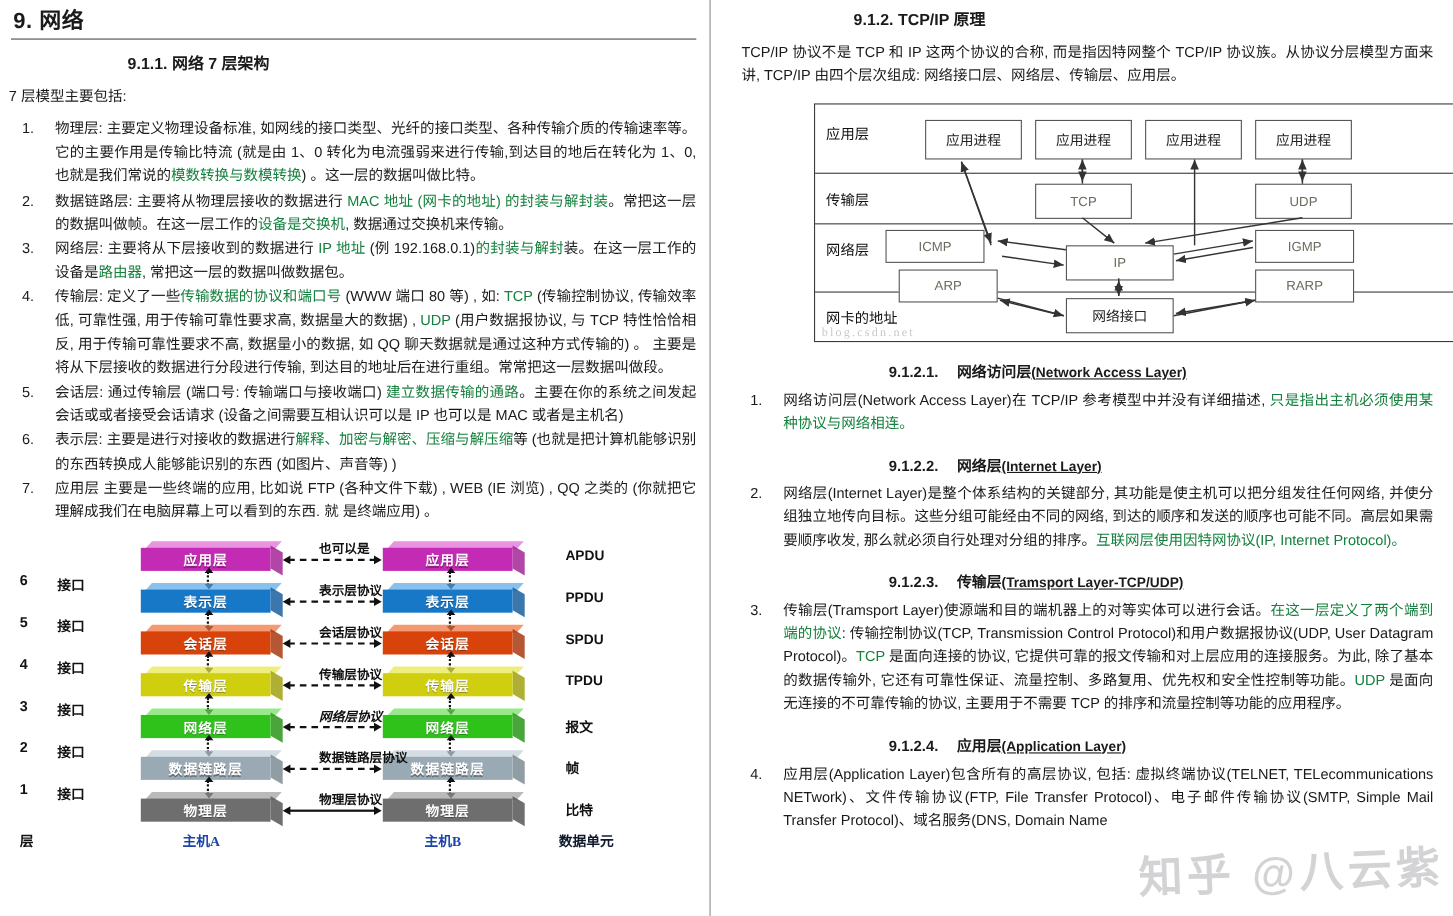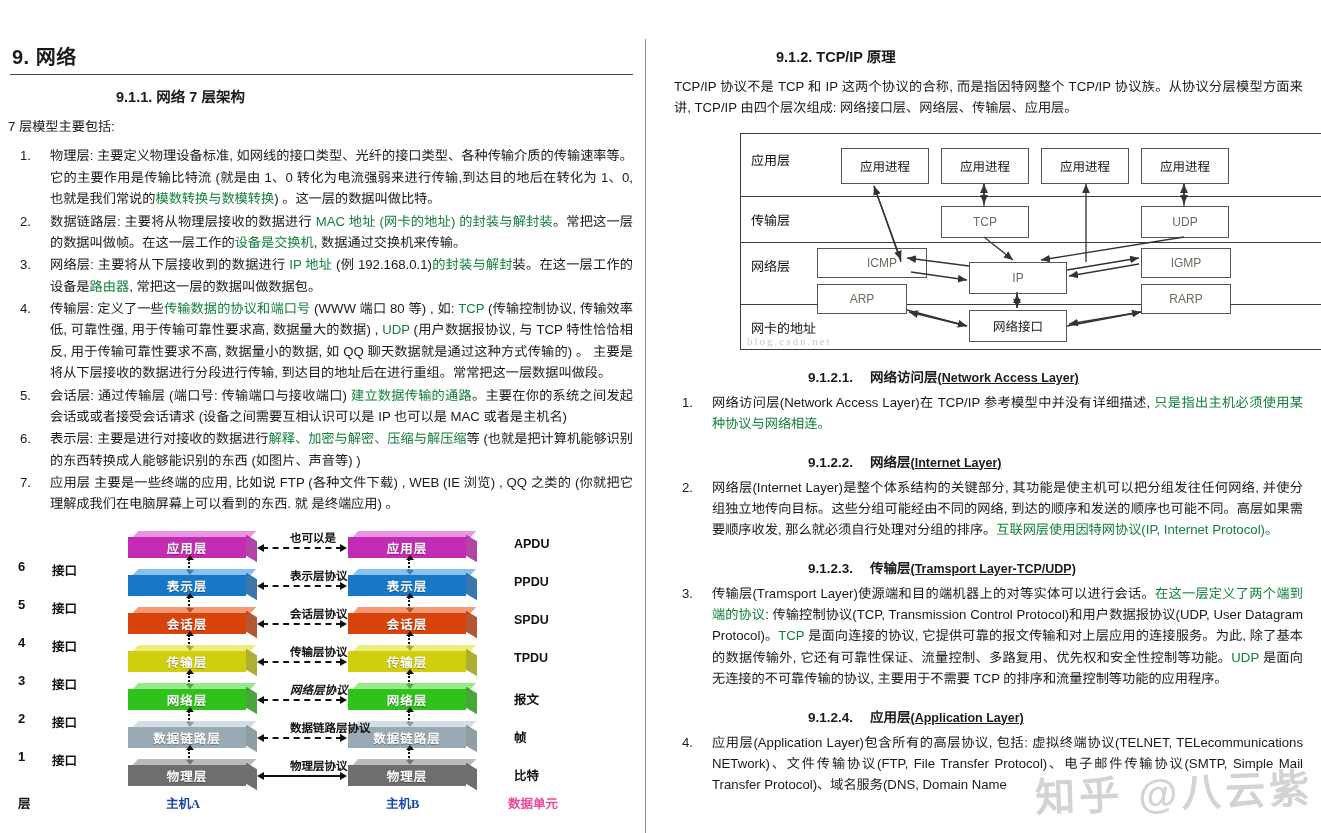--- a/index.html
+++ b/index.html
@@ -5,21 +5,21 @@
 <style>
   html,body{margin:0;padding:0;}
   body{
     width:1321px;height:833px;
     background:#ffffff;
     font-family:"Liberation Sans","DejaVu Sans",sans-serif;
     color:#1a1a1a;
     overflow:hidden;
     position:relative;
   }
-  .page{position:absolute;inset:0;display:flex;margin-top:39px;}
+  .page{position:absolute;inset:0;display:flex;}
   .col{position:relative;box-sizing:border-box;}
   .col-left{width:645px;padding:0 12px 0 6px;}
   .divider{width:1px;background:#8c8c8c;flex:0 0 1px;}
   .col-right{width:675px;padding:0 18px 0 22px;}
 
   h1.doc-h1{
     font-size:20px;font-weight:bold;margin:2px 0 4px 6px;letter-spacing:.5px;
   }
   .rule{border-bottom:1px solid #4a4a4a;margin:0 0 10px 4px;height:0;}
 
@@ -102,21 +102,21 @@
   }
   .osi .dpu.cn{font-family:"Liberation Serif","DejaVu Serif",serif;}
   .osi .hostlbl{
     position:absolute;font-size:12.5px;font-weight:bold;color:#1b46a8;
     font-family:"Liberation Serif","DejaVu Serif",serif;
   }
   .osi .botlbl{
     position:absolute;font-size:12.5px;font-weight:bold;color:#111;
     font-family:"Liberation Serif","DejaVu Serif",serif;
   }
-  .osi .botlbl.blue{color:#ec4899;}
+  .osi .botlbl.blue{color:#0f172a;}
 
   
   .tcpip{
     position:relative;width:580px;height:215px;margin:14px 0 0 72px;
     border:1.4px solid #3b3b3b;background:#fff;
   }
   .tcpip .band{position:absolute;left:0;right:0;border-bottom:1.4px solid #3b3b3b;}
   .tcpip .bandlabel{
     position:absolute;font-size:13px;color:#111;
     font-family:"Liberation Sans","DejaVu Sans",sans-serif;
@@ -319,21 +319,21 @@
         <div class="band" style="top:108px;"></div>
         <div class="bandlabel" style="left:10px;top:122px;">网络层</div>
         <div class="band" style="top:170px;"></div>
         <div class="bandlabel" style="left:10px;top:184px;">网卡的地址</div>
         <div class="bx cn" style="left:100px;top:14px;width:86px;height:34px;">应用进程</div>
         <div class="bx cn" style="left:200px;top:14px;width:86px;height:34px;">应用进程</div>
         <div class="bx cn" style="left:300px;top:14px;width:86px;height:34px;">应用进程</div>
         <div class="bx cn" style="left:400px;top:14px;width:86px;height:34px;">应用进程</div>
         <div class="bx en" style="left:200px;top:72px;width:86px;height:30px;">TCP</div>
         <div class="bx en" style="left:400px;top:72px;width:86px;height:30px;">UDP</div>
-        <div class="bx en" style="left:76px;top:114px;width:88px;height:28px;padding-left:20px;">ICMP</div>
+        <div class="bx en" style="left:64px;top:114px;width:88px;height:28px;">ICMP</div>
         <div class="bx en" style="left:400px;top:114px;width:88px;height:28px;">IGMP</div>
         <div class="bx en" style="left:76px;top:150px;width:88px;height:28px;">ARP</div>
         <div class="bx en" style="left:400px;top:150px;width:88px;height:28px;">RARP</div>
         <div class="bx en" style="left:228px;top:128px;width:96px;height:30px;">IP</div>
         <div class="bx cn" style="left:228px;top:176px;width:96px;height:30px;">网络接口</div>
         <svg viewBox="0 0 580 215" preserveAspectRatio="none">
           <defs>
             <marker id="ah" markerWidth="9" markerHeight="9" refX="7" refY="3" orient="auto">
               <path d="M0,0 L7,3 L0,6 z" fill="#333"></path>
             </marker>

